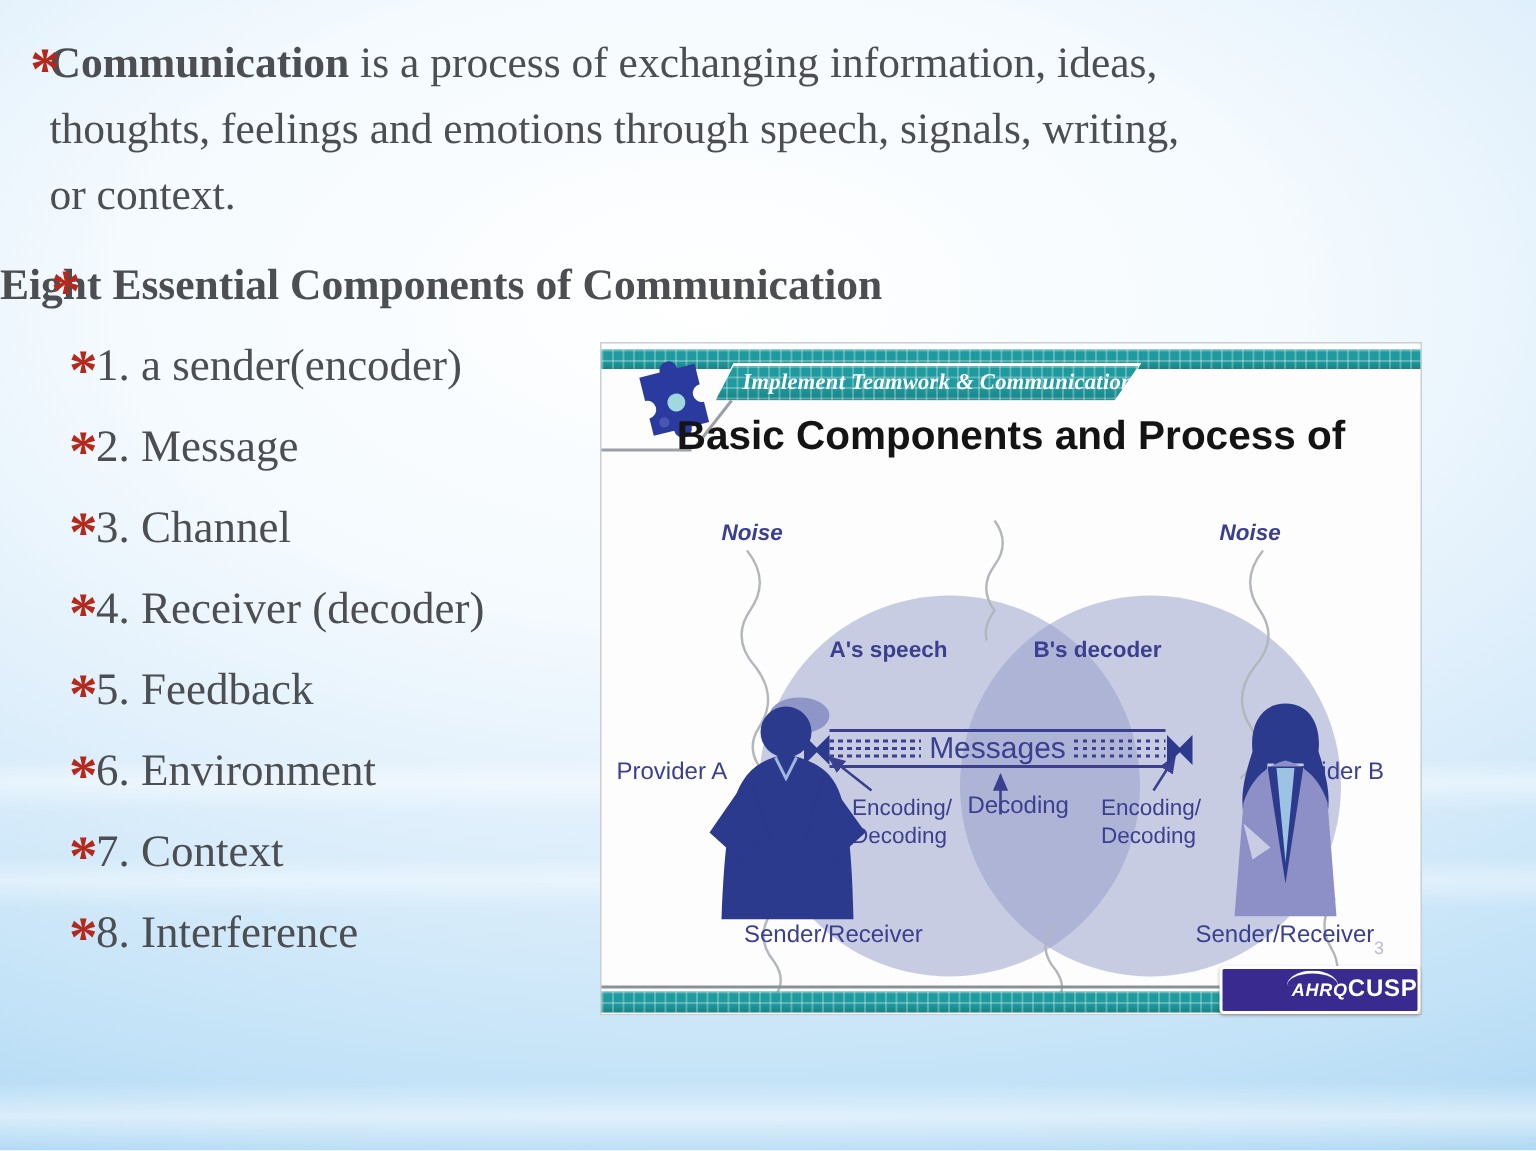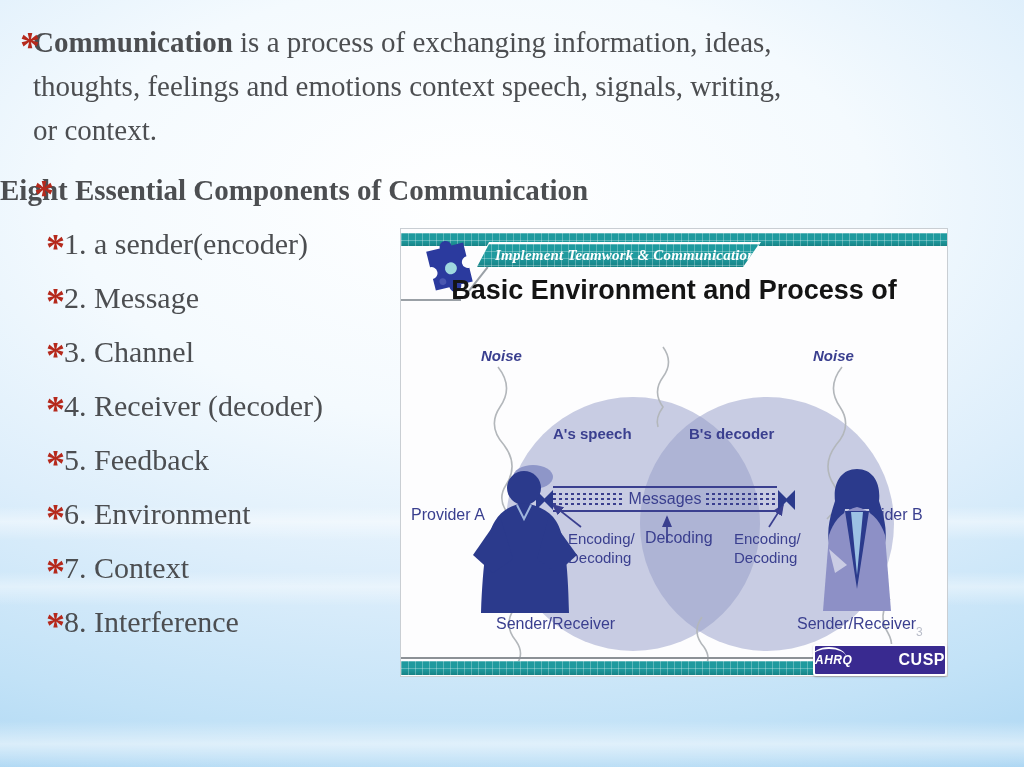--- a/index.html
+++ b/index.html
@@ -93,51 +93,51 @@
   }
   .msg-dashes{
     flex:1;height:14px;
     background-image:
       repeating-linear-gradient(90deg,var(--indigo) 0 3px,transparent 3px 6px),
       repeating-linear-gradient(90deg,var(--indigo) 0 3px,transparent 3px 6px),
       repeating-linear-gradient(90deg,var(--indigo) 0 3px,transparent 3px 6px);
     background-size:100% 2px,100% 2px,100% 2px;
     background-position:0 1px,0 6px,0 11px;background-repeat:no-repeat;
   }
-  .msg-label{color:var(--indigo);font-size:16px;padding:0 5px;white-space:nowrap;}
+  .msg-label{color:var(--indigo);font-size:20px;padding:0 5px;white-space:nowrap;}
   .fig-overlay{position:absolute;left:0;top:0;width:548px;height:449px;pointer-events:none;}
   .person{position:absolute;}
   .pagenum{position:absolute;left:515px;top:396px;color:#b9bdc9;font-size:12px;}
   .fig-bottom-line{position:absolute;left:0;right:0;top:428px;height:2px;background:#8c9196;}
   .fig-bottom-bar{position:absolute;left:0;top:432px;width:418px;height:14px;}
   .badge{
     position:absolute;left:412px;top:415px;width:134px;height:32px;box-sizing:border-box;
     background:var(--badge-indigo);border:2px solid #fff;border-radius:3px;
-    display:flex;align-items:center;justify-content:space-between;
+    display:flex;align-items:center;justify-content:flex-end;
     box-shadow:0 1px 2px rgba(0,0,0,.25);
   }
   .ahrq{position:relative;color:#fff;font-style:italic;font-weight:bold;font-size:12px;letter-spacing:.5px;}
   .ahrq::before{
     content:"";position:absolute;left:-3px;top:-6px;width:34px;height:8px;
     border-top:2px solid #fff;border-radius:50% 50% 0 0/100% 100% 0 0;
   }
   .cusp{color:#fff;font-weight:bold;font-size:16px;letter-spacing:.5px;}
 </style>
 </head>
 <body>
 
 <div class="slide">
 
   <div class="textcol">
 
     <div class="intro">
       <span class="star">*</span>
       <div class="intro-lines">
         <div><b>Communication</b><span> is a process of exchanging information, ideas,</span></div>
-        <div>thoughts, feelings and emotions context speech, signals, writing,</div>
+        <div>thoughts, feelings and emotions through speech, signals, writing,</div>
         <div>or context.</div>
       </div>
     </div>
 
     <div class="heading">
       <span class="star">*</span>
       <span class="heading-text">Eight Essential Components of Communication</span>
     </div>
 
     <div class="list">
@@ -192,21 +192,21 @@
           <path d="M18,12 h14 a6,6 0 1 1 12,0 h12 v14 a6,6 0 1 0 0,12 v14 h-12 a6,6 0 1 1 -12,0 h-14 v-12 a6,6 0 1 0 0,-12 z" fill="#2b3a9e"></path>
           <circle cx="38" cy="34" r="6" fill="#9fd8df"></circle>
           <circle cx="27" cy="45" r="3.4" fill="#4a57b0"></circle>
         </g>
       </svg>
     </div>
     <div class="logo-slash"></div>
     <div class="logo-underline"></div>
 
     <div class="fig-title">
-      <div>Basic Environment and Process of</div>
+      <div>Basic Components and Process of</div>
     </div>
 
     <div class="circle circle-a"></div>
     <div class="circle circle-b"></div>
 
     <svg class="fig-overlay" viewBox="0 0 548 449">
       <defs>
         <marker id="ah" markerWidth="8" markerHeight="8" refX="6" refY="3" orient="auto">
           <path d="M0,0 L7,3 L0,6 Z" fill="#3a3f8f"></path>
         </marker>

